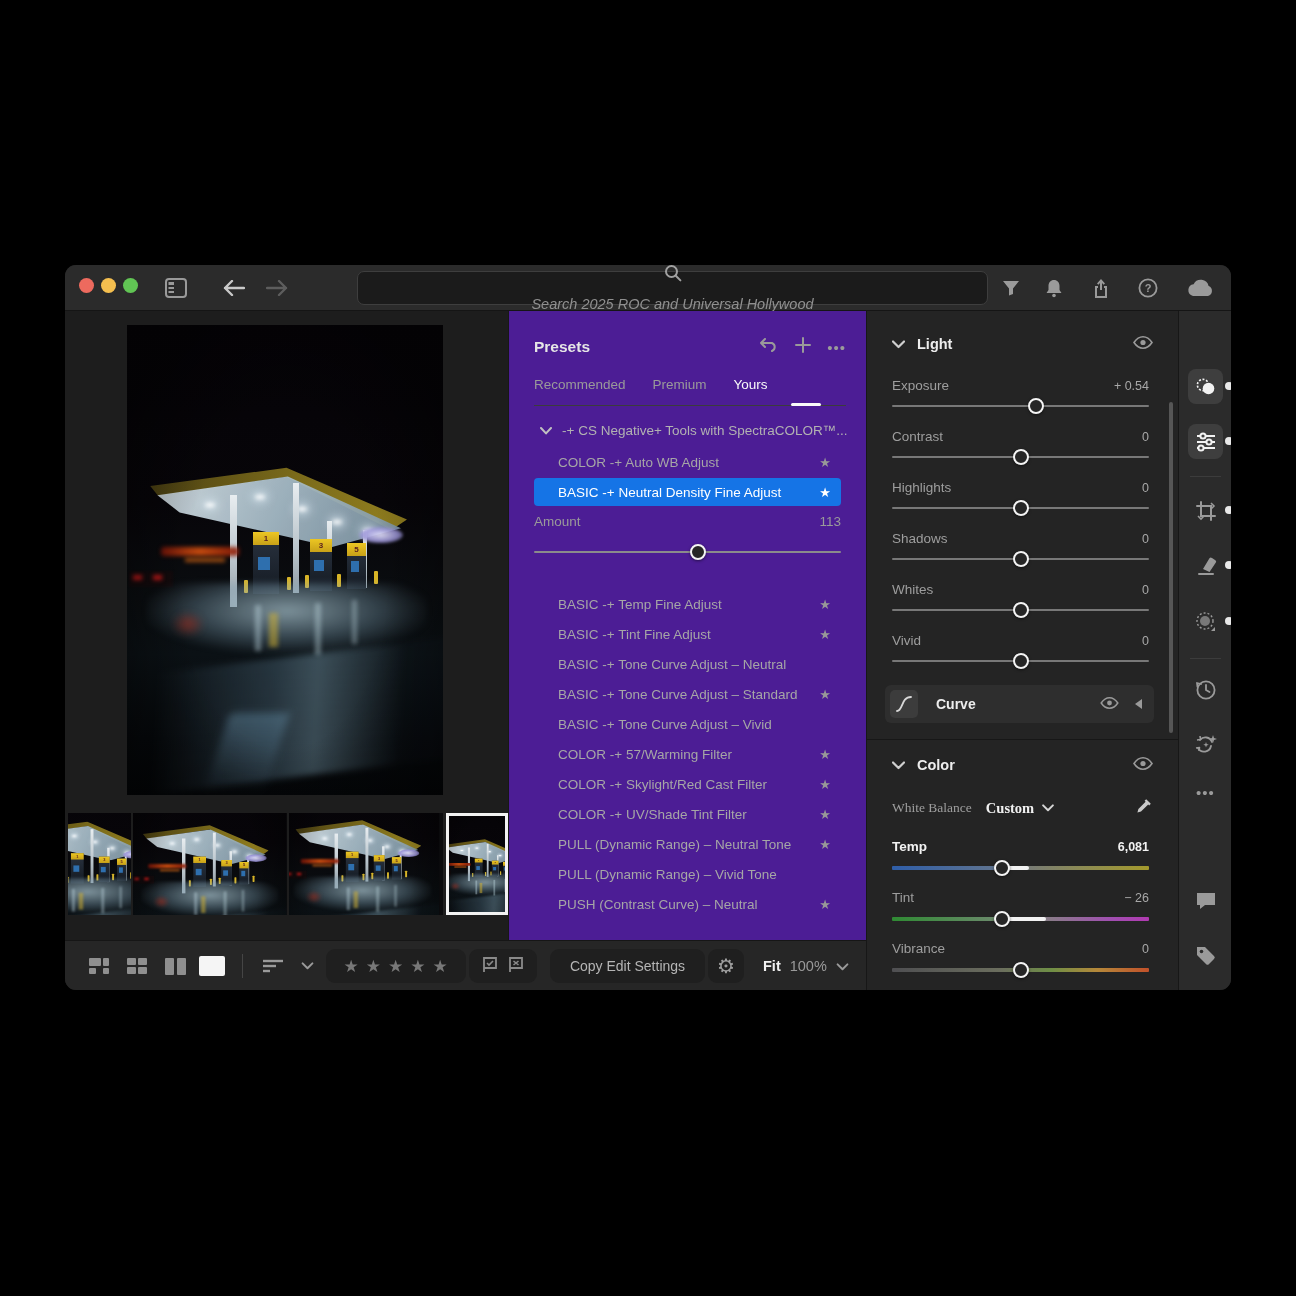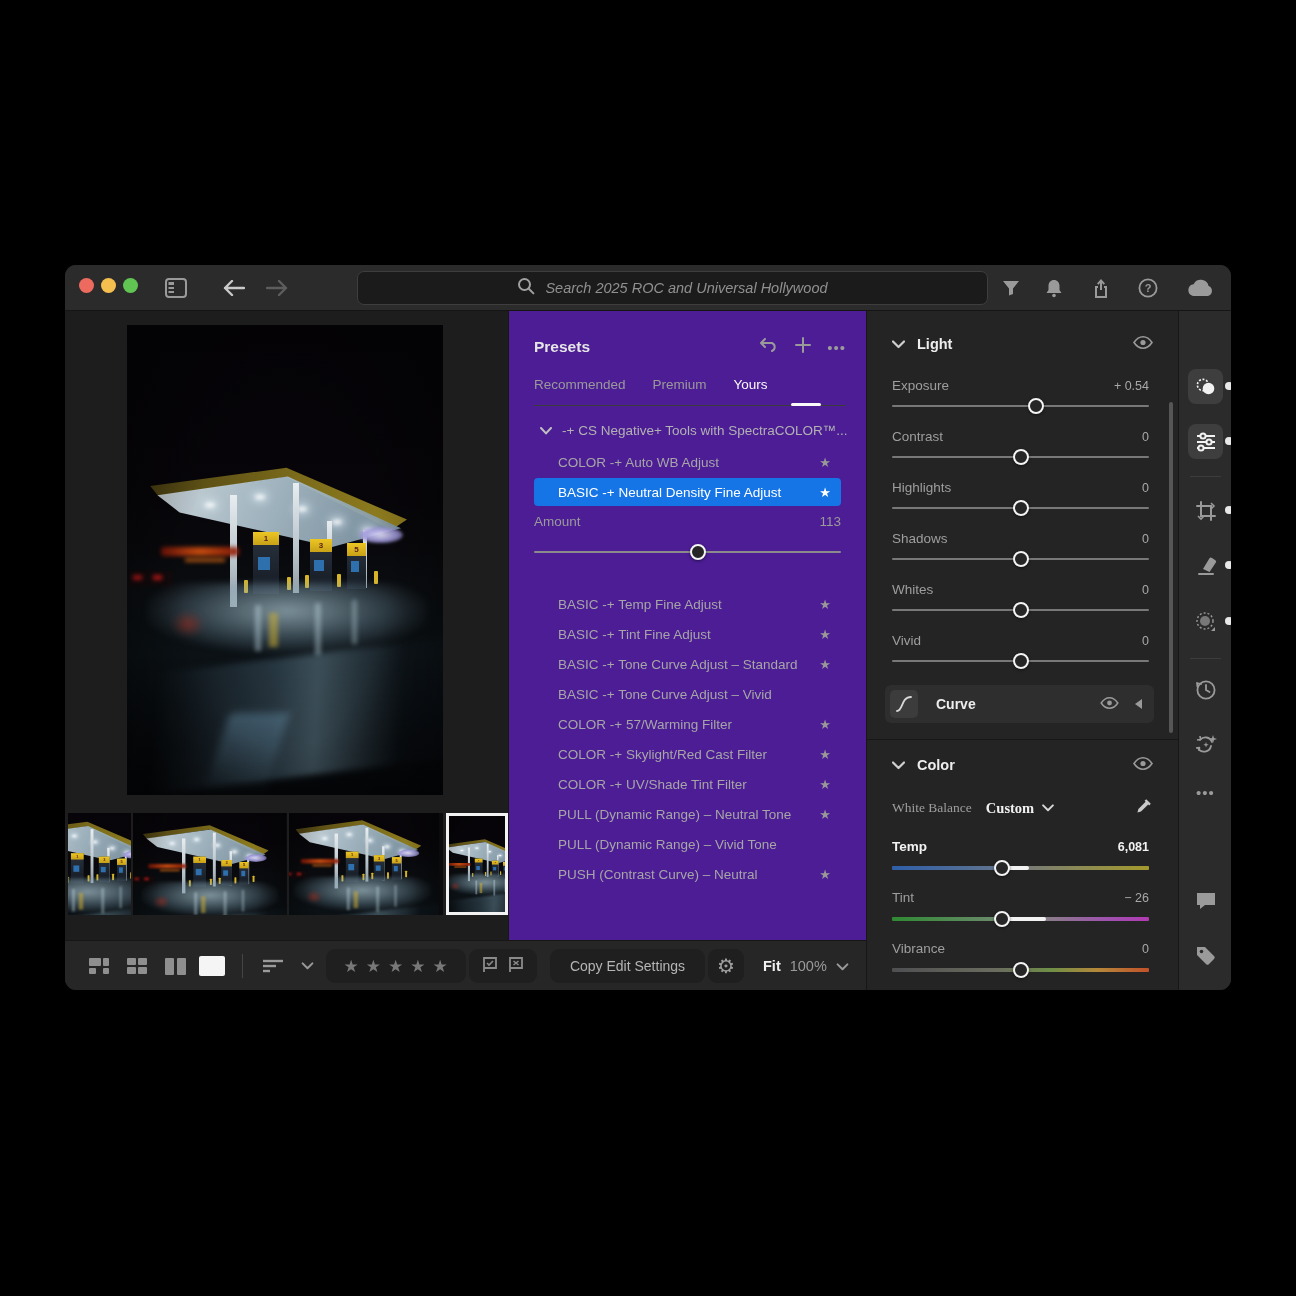--- a/index.html
+++ b/index.html
@@ -5,21 +5,21 @@
   html,body{margin:0;padding:0;background:#000;width:1296px;height:1296px;font-family:"Liberation Sans",sans-serif;-webkit-font-smoothing:antialiased;}
   *{box-sizing:border-box;}
   .window{position:absolute;left:65px;top:265px;width:1166px;height:725px;background:#1e1e1e;border-radius:11px;overflow:hidden;}
 
   
   .toolbar{position:absolute;left:0;top:0;width:100%;height:46px;background:#2b2b2b;border-bottom:1px solid #151515;}
   .tl{position:absolute;top:13px;width:15px;height:15px;border-radius:50%;}
   .tl.red{left:14px;background:#ed6a5e;} .tl.yellow{left:36px;background:#f5bf4f;} .tl.green{left:58px;background:#61c554;}
   .tb-icon{position:absolute;top:0;height:46px;display:flex;align-items:center;justify-content:center;color:#9a9a9a;}
   .tb-icon svg{display:block;}
-  .search-field{position:absolute;left:292px;top:6px;width:631px;height:34px;background:#1b1b1b;border:1px solid #3e3e3e;border-radius:7px;display:flex;align-items:center;justify-content:center;gap:10px;color:#8f8f8f;}
+  .search-field{position:absolute;left:292px;top:6px;width:631px;height:34px;background:#1b1b1b;border:1px solid #3e3e3e;border-radius:7px;display:flex;align-items:center;justify-content:center;gap:10px;color:#8f8f8f;flex-direction:column;}
   .search-field .ph{font-style:italic;font-size:14.5px;color:#909090;}
 
   
   .left-area{position:absolute;left:0;top:46px;width:443px;height:629px;background:#1d1d1d;}
   .presets-panel{position:absolute;left:443px;top:46px;width:358px;height:629px;background:#4c1d95;border-left:1px solid #171717;}
   .edit-panel{position:absolute;left:801px;top:46px;width:312px;height:679px;background:#242424;border-left:1px solid #171717;}
   .rail{position:absolute;left:1113px;top:46px;width:53px;height:679px;background:#2b2b2b;border-left:1px solid #171717;}
   .bottombar{position:absolute;left:0;top:675px;width:801px;height:50px;background:#262626;border-top:1px solid #161616;}
 
   
@@ -484,20 +484,23 @@
       </div>
           <div class="preset-row">
             <span class="preset-label">BASIC -+ Temp Fine Adjust</span>
             <span class="star">★</span>
           </div>
           <div class="preset-row">
             <span class="preset-label">BASIC -+ Tint Fine Adjust</span>
             <span class="star">★</span>
           </div>
           <div class="preset-row">
+            <span class="preset-label">BASIC -+ Tone Curve Adjust – Neutral</span>
+          </div>
+          <div class="preset-row">
             <span class="preset-label">BASIC -+ Tone Curve Adjust – Standard</span>
             <span class="star">★</span>
           </div>
           <div class="preset-row">
             <span class="preset-label">BASIC -+ Tone Curve Adjust – Vivid</span>
           </div>
           <div class="preset-row">
             <span class="preset-label">COLOR -+ 57/Warming Filter</span>
             <span class="star">★</span>
           </div>

